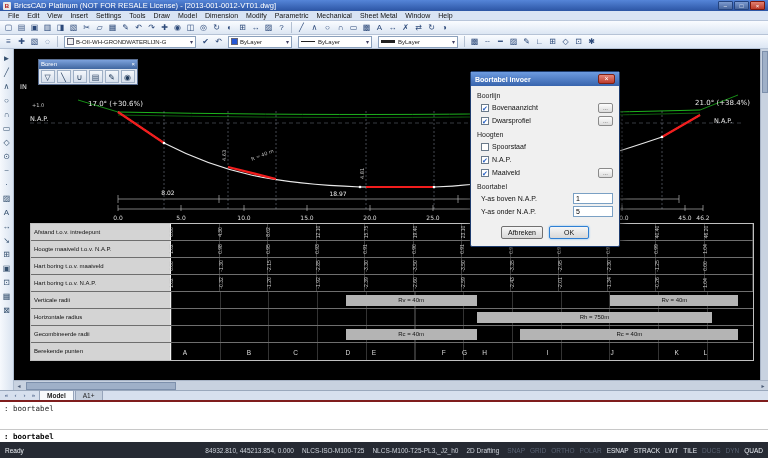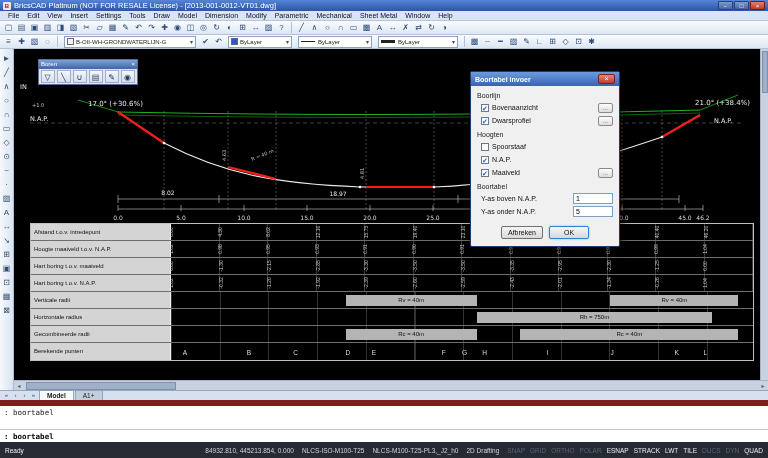--- a/index.html
+++ b/index.html
@@ -114,21 +114,21 @@
         border:1px solid #707070;border-radius:2px;background:linear-gradient(#f6f6f6,#d8d8d8);color:#111;}
   .dbtn.default{border-color:#2f7fd3;box-shadow:0 0 2px #62b2f0;}
 
   
   .tabbar{height:10px;background:#d7e0ee;border-top:1px solid #9aa8bc;display:flex;align-items:flex-end;
           padding-left:2px;font-size:6px;}
   .tnav{width:9px;text-align:center;color:#39507a;line-height:9px;}
   .tab{padding:0 7px;line-height:9px;font-size:6.5px;background:#c3cedd;border:1px solid #96a4ba;
        border-bottom:none;margin-left:1px;color:#222;}
   .tab.active{background:#f8fafc;font-weight:bold;}
-  .cmd{position:relative;height:42px;background:#fff;border-top:6px solid #7f1d1d;
+  .cmd{position:relative;height:42px;background:#fff;border-top:2px solid #7f1d1d;
        font-family:"DejaVu Sans Mono",monospace;font-size:7.5px;color:#222;}
   .cmd-hist{padding:2px 4px;}
   .cmd-prompt{position:absolute;left:0;right:0;bottom:0;height:13px;border-top:1px solid #c8c8c8;
               padding:2px 4px;font-weight:bold;color:#000;}
   .statusbar{height:16px;background:#262a33;color:#cfd4dc;font-size:6.5px;display:flex;
              align-items:center;padding:0 5px;gap:8px;}
   .sb-ready{color:#eceff4;}
   .sb-spacer{flex:1;}
   .sb-item{white-space:nowrap;}
   .sb-toggles{display:flex;gap:5px;}

